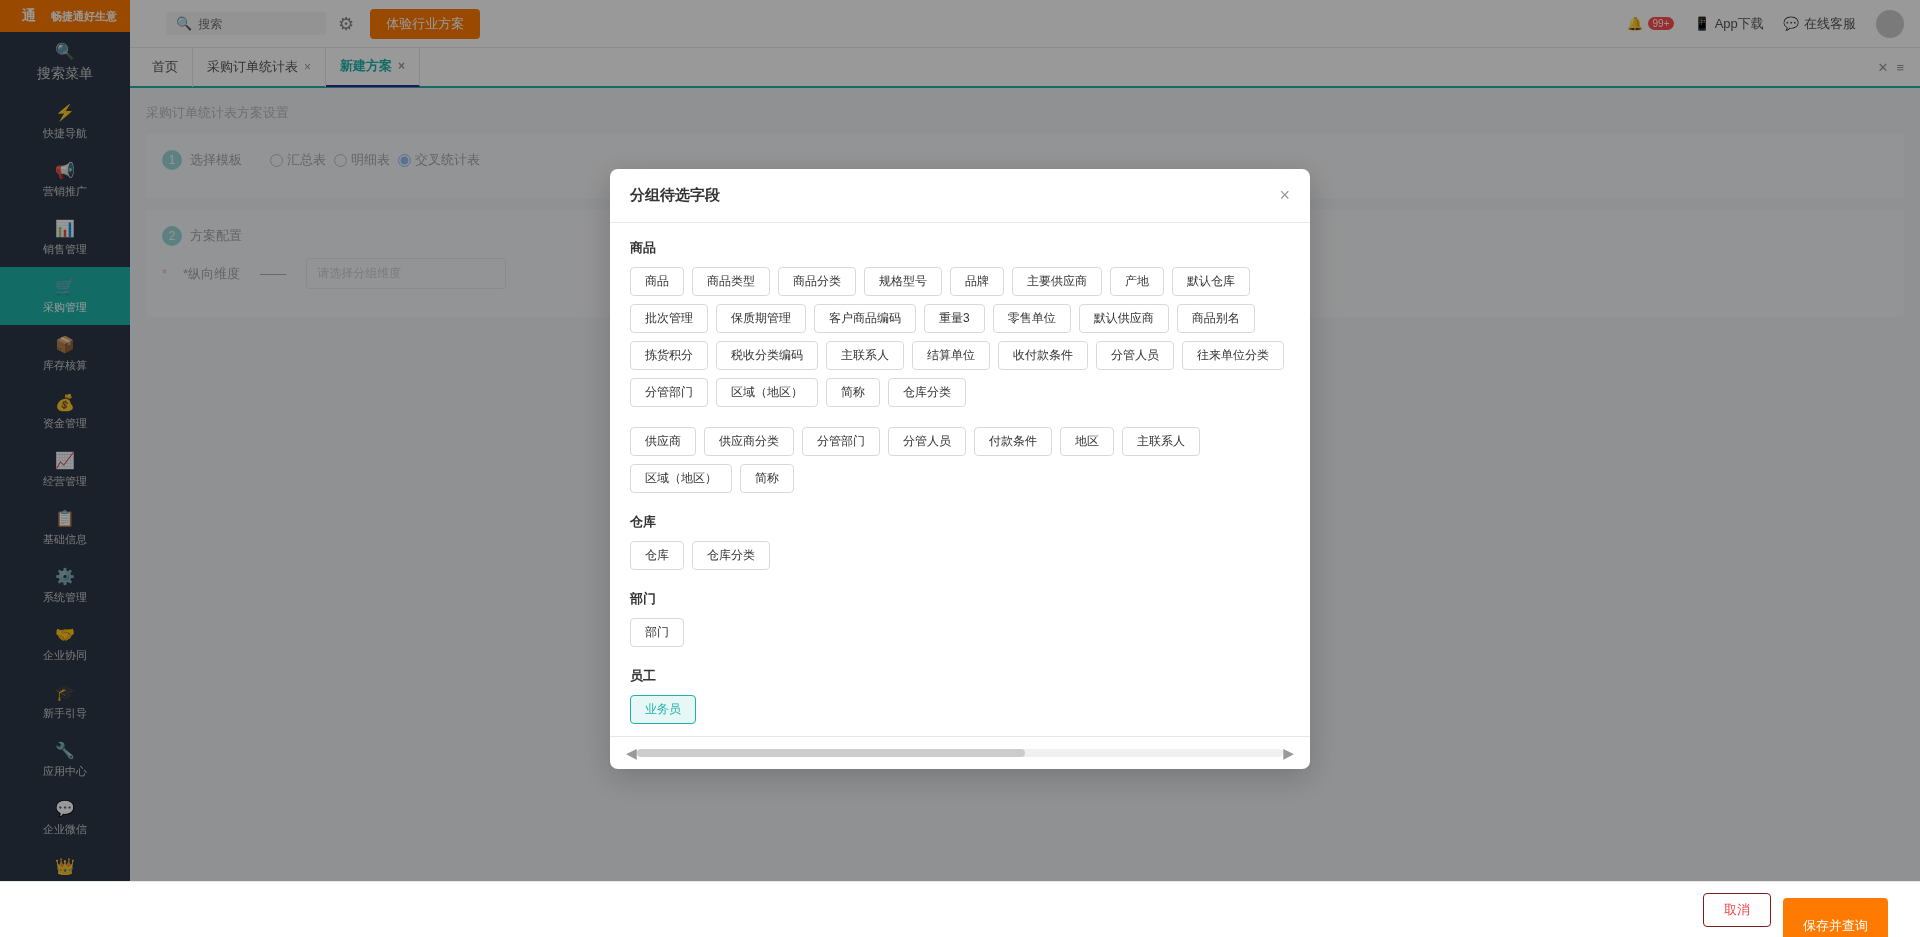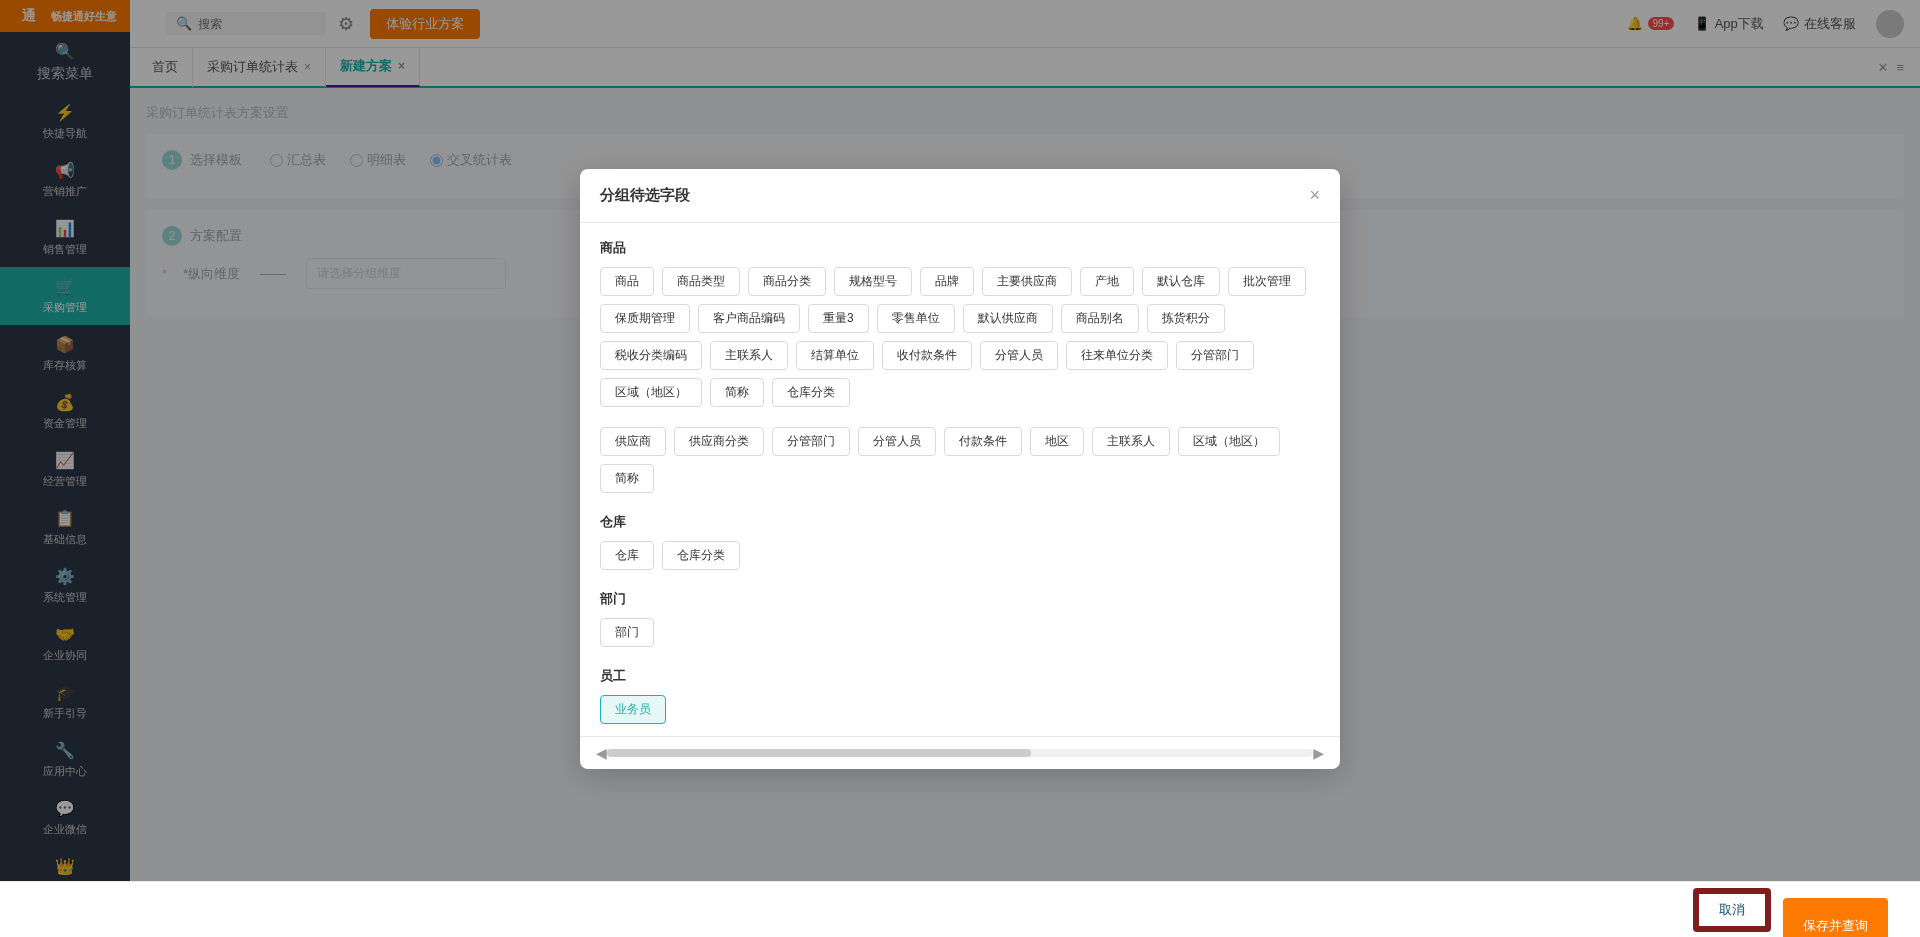--- a/index.html
+++ b/index.html
@@ -118,36 +118,36 @@
     }
     .step-label {
       display: flex; align-items: center; gap: 8px; margin-bottom: 12px;
     }
     .step-num {
       width: 20px; height: 20px; border-radius: 50%;
       background: #20b2aa; color: #fff;
       display: flex; align-items: center; justify-content: center;
       font-size: 12px;
     }
-    .radio-group { display: flex; align-items: center; gap: 24px; }
+    .radio-group { display: flex; align-items: center; gap: 8px; }
     .radio-item { display: flex; align-items: center; gap: 4px; cursor: pointer; }
 
     
     .overlay {
       position: fixed; inset: 0;
       background: rgba(0,0,0,0.4);
       z-index: 200;
       display: flex; align-items: center; justify-content: center;
     }
 
     
     .modal {
       background: #fff;
       border-radius: 8px;
-      width: 760px;
+      width: 700px;
       max-height: 600px;
       display: flex; flex-direction: column;
       box-shadow: 0 8px 32px rgba(0,0,0,0.2);
     }
     .modal-header {
       display: flex; align-items: center; justify-content: space-between;
       padding: 16px 20px;
       border-bottom: 1px solid #e8e8e8;
       flex-shrink: 0;
     }
@@ -201,22 +201,22 @@
     .modal-footer-outer {
       position: fixed; bottom: 0; left: 0; right: 0;
       height: 56px;
       background: #fff;
       border-top: 1px solid #e8e8e8;
       display: flex; align-items: center; justify-content: flex-end;
       padding: 0 32px; gap: 12px;
       z-index: 300;
     }
     .btn-cancel {
-      padding: 7px 20px; border: 6px solid #7f1d1d;
-      border-radius: 4px; background: #fff; cursor: pointer; font-size: 13px; color: #0c4a6e;
+      padding: 7px 20px; border: 1px solid #7f1d1d;
+      border-radius: 4px; background: #fff; cursor: pointer; font-size: 13px; color: #ef4444;
     }
     .btn-save {
       padding: 19px 20px;
       border: none; border-radius: 4px;
       background: #ff7a00; color: #fff;
       cursor: pointer; font-size: 13px; margin-top: 32px;
     }
 
     
     .bg-page { opacity: 0.4; }

